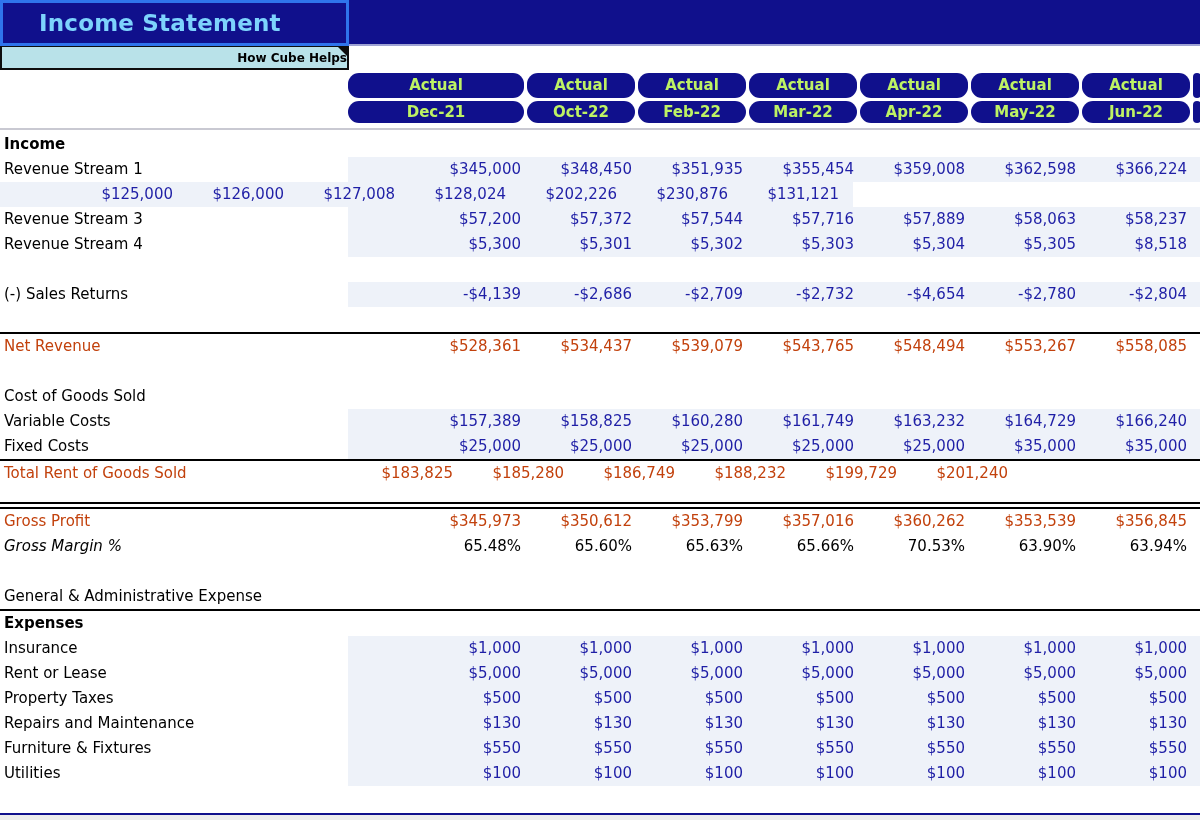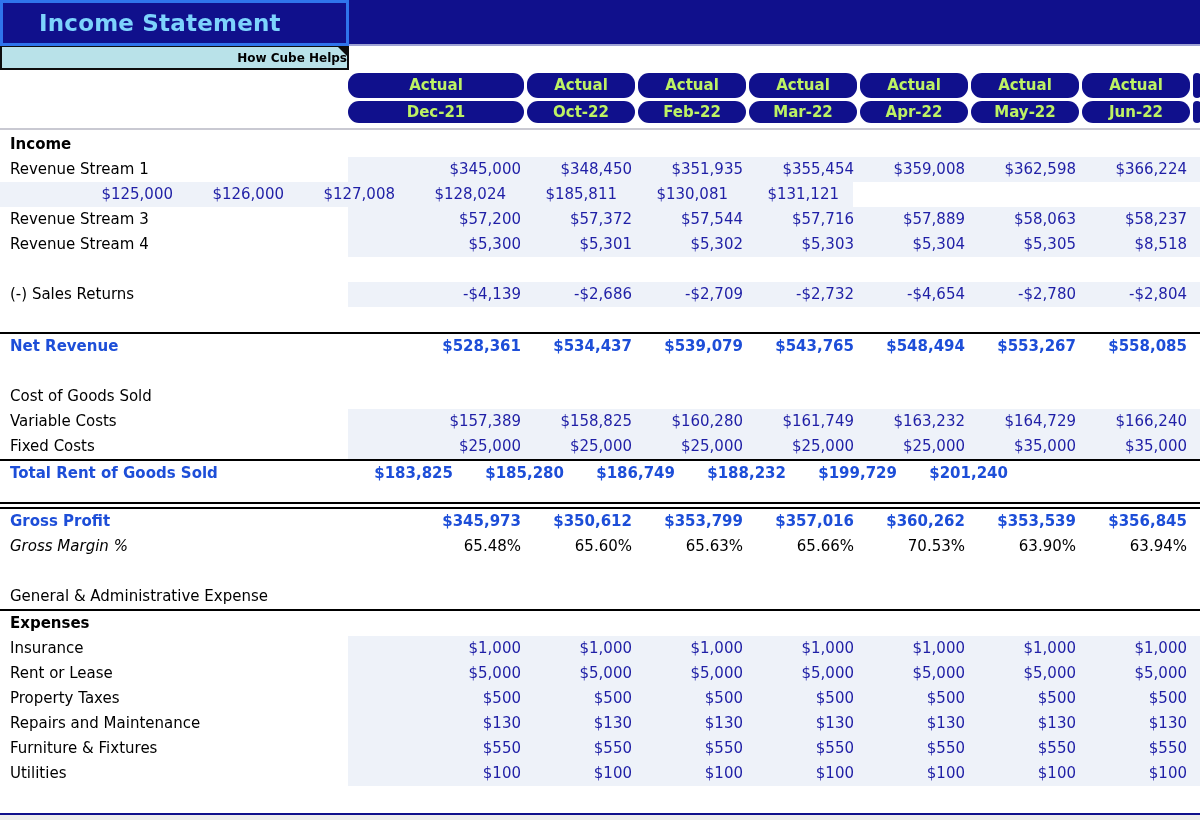--- a/index.html
+++ b/index.html
@@ -36,29 +36,29 @@
   .hcol.sliver{ width:8px; margin-right:0; }
   .hcell {
     background:var(--navy); color:#bef264; font-weight:bold; font-size:15px;
     text-align:center; box-sizing:border-box;border-radius:11px;
   }
   .hcell.period { height:25px; line-height:25px; margin-bottom:3px; }
   .hcell.month  { height:22px; line-height:22px; }
   
   .tbody { margin-top:5px; border-top:2px solid #C9C9D2; padding-top:2px; }
   .row { display:flex; height:25px; line-height:25px; }
-  .row .lbl { width:348px; flex:none; padding-left:10px; box-sizing:border-box; white-space:nowrap; overflow:hidden; }
+  .row .lbl { width:348px; flex:none; padding-left:4px; box-sizing:border-box; white-space:nowrap; overflow:hidden; }
   .row .val { flex:none; text-align:right; padding-right:6px; box-sizing:border-box; white-space:nowrap; }
   .row .val.c0 { width:179px; }
   .row .val.cn { width:111px; }
   .row .sliver { width:8px; flex:none; }
   .row.r-data .val, .row.r-data .sliver { background:var(--band); }
   .row.r-data .val { color:var(--value-blue); }
   .row.r-section .lbl { font-weight:bold; }
-  .row.r-total .lbl, .row.r-total .val { font-weight:bold; color:#1d4ed8; }
+  .row.r-total .lbl, .row.r-total .val { font-weight:normal; color:#c2410c; }
   .row.r-italic .lbl { font-style:italic; }
   .row.rule-top { border-top:2px solid #000; }
   .row.rule-bottom { border-bottom:2px solid #000; }
   .divider-double { height:3px; border-top:2px solid #000; border-bottom:2px solid #000; }
   .blank { height:25px; }
   .blank.short { height:16px; }
   
   .bottom-bar { position:absolute; left:0; right:0; bottom:0; height:7px; }
   .bottom-bar .navy-line { height:2px; background:var(--navy); }
   .bottom-bar .gray-strip { height:5px; background:#ECECEC; }
@@ -136,22 +136,22 @@
       <div class="val cn">$359,008</div>
       <div class="val cn">$362,598</div>
       <div class="val cn">$366,224</div>
       <div class="sliver"></div>
     </div>
     <div class="row r-data">
       <div class="val c0">$125,000</div>
       <div class="val cn">$126,000</div>
       <div class="val cn">$127,008</div>
       <div class="val cn">$128,024</div>
-      <div class="val cn">$185,811</div>
-      <div class="val cn">$130,081</div>
+      <div class="val cn">$202,226</div>
+      <div class="val cn">$230,876</div>
       <div class="val cn">$131,121</div>
       <div class="sliver"></div>
     </div>
     <div class="row r-data">
       <div class="lbl">Revenue Stream 3</div>
       <div class="val c0">$57,200</div>
       <div class="val cn">$57,372</div>
       <div class="val cn">$57,544</div>
       <div class="val cn">$57,716</div>
       <div class="val cn">$57,889</div>

